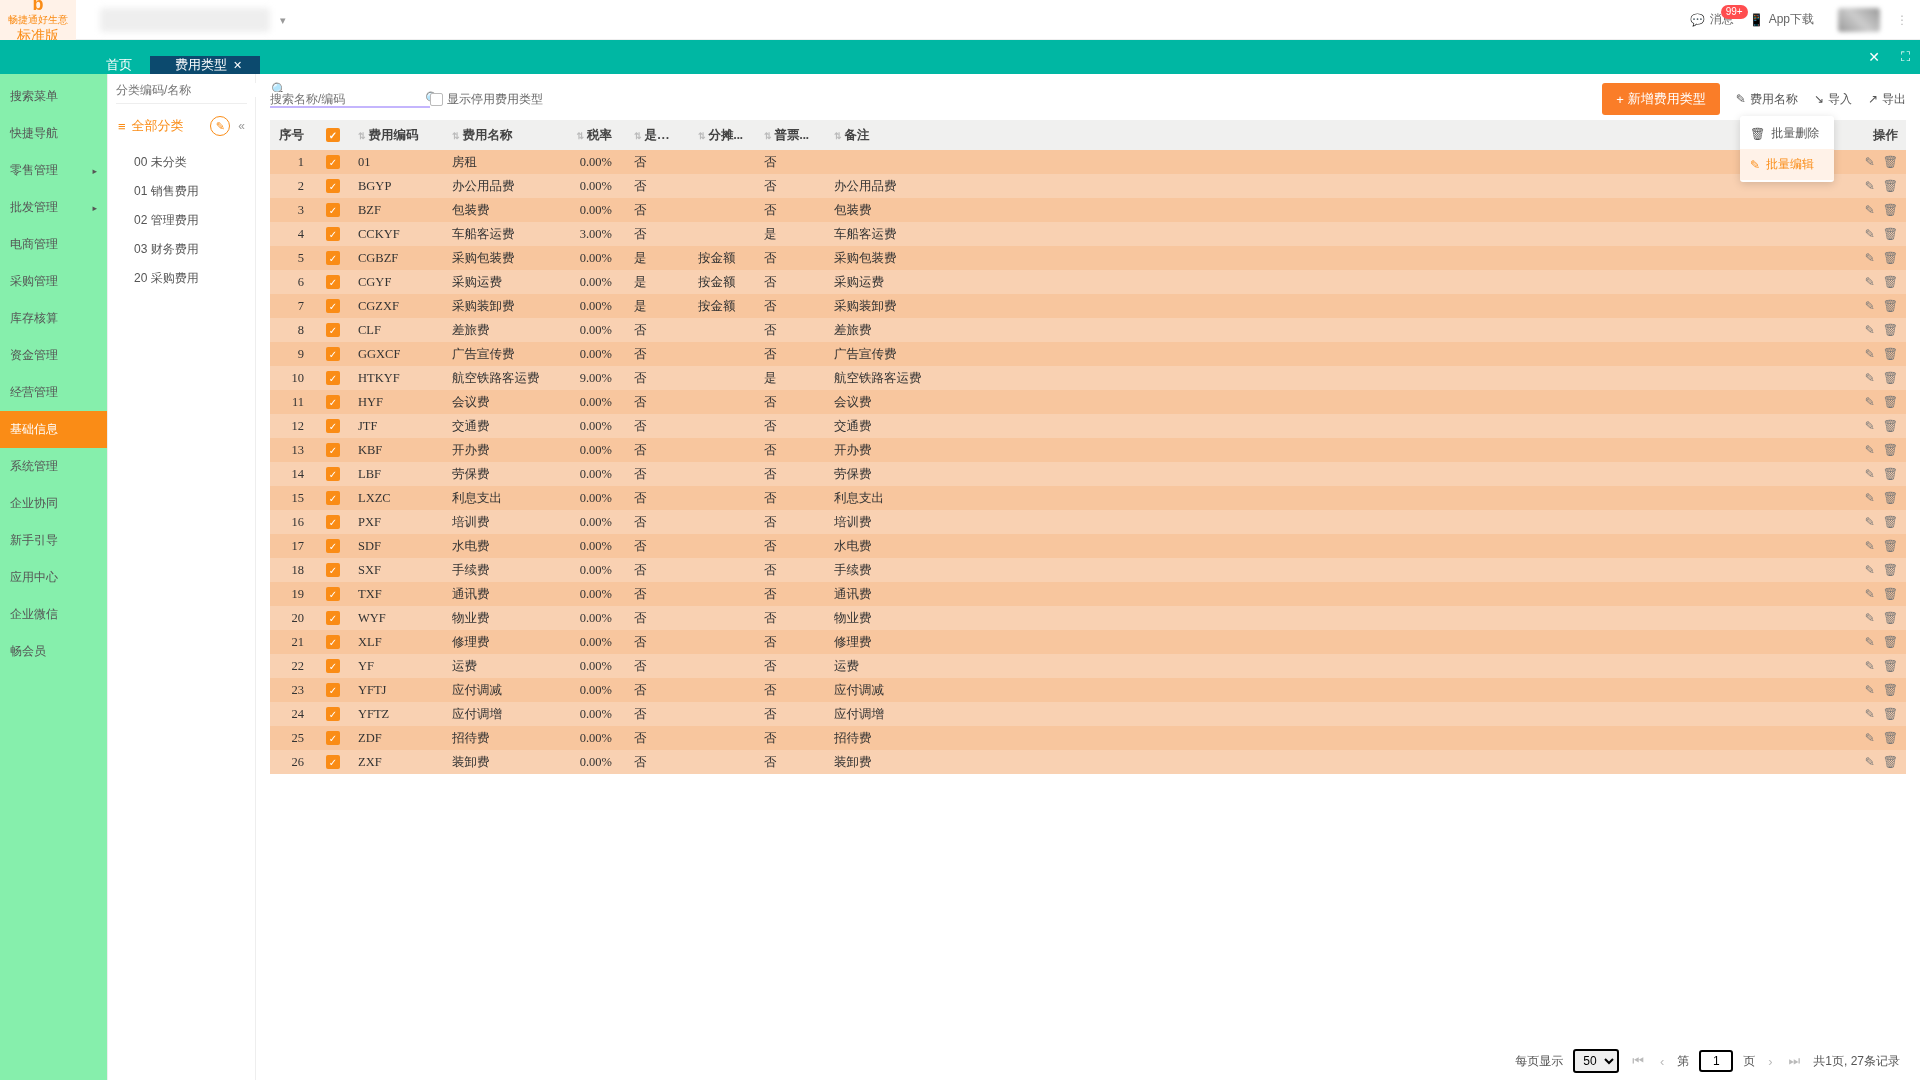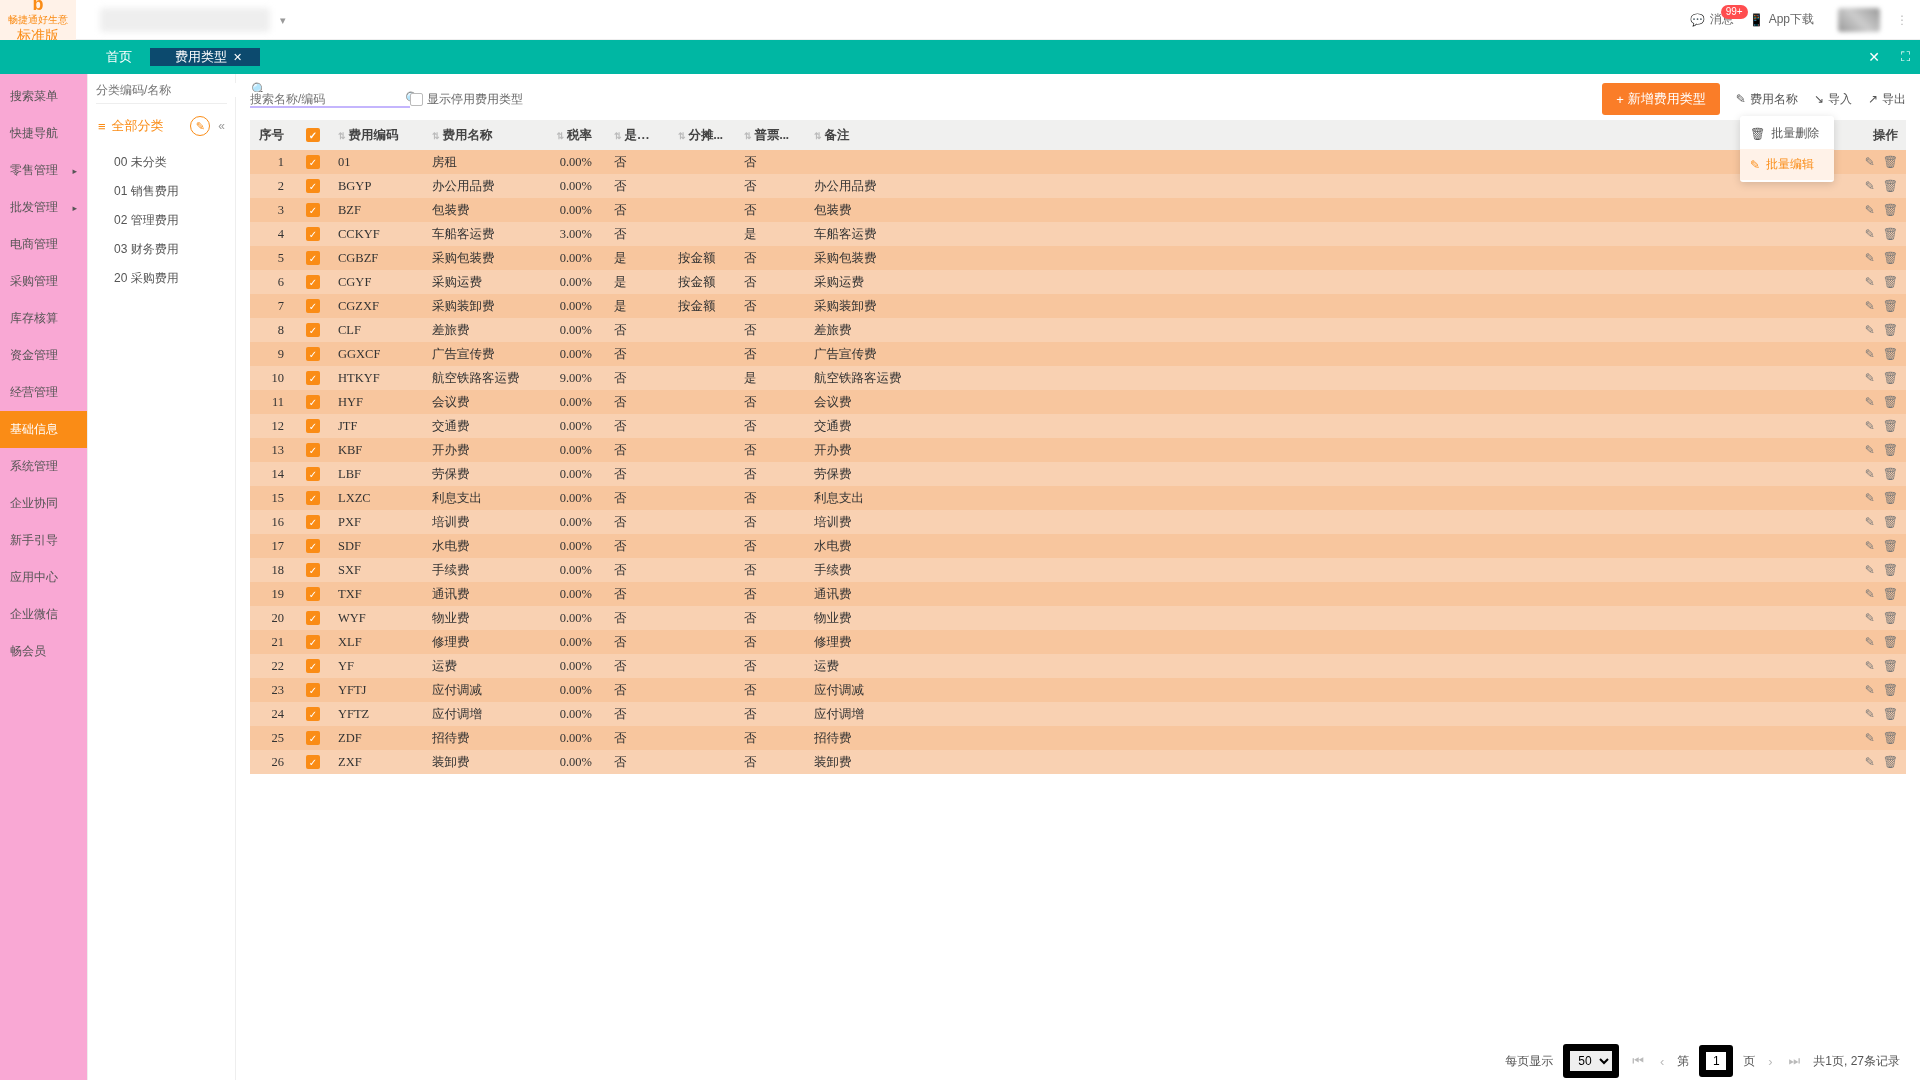--- a/index.html
+++ b/index.html
@@ -12,30 +12,30 @@
 .logo-sub { font-size: 14px; }
 .header-mid { flex: 1; }
 .header-actions { display: flex; align-items: center; gap: 16px; font-size: 12px; color: #666; }
 .header-link { display: flex; align-items: center; gap: 4px; cursor: pointer; position: relative; }
 .badge { position: absolute; top: -6px; right: -14px; background: #ff4d4f; color: #fff; border-radius: 8px; padding: 0 5px; font-size: 10px; line-height: 14px; }
 .avatar { width: 42px; height: 24px; background: linear-gradient(45deg,#999,#ccc 50%,#999); border-radius: 3px; margin-left: 8px; filter: blur(2px); }
 .top-company { position:absolute; left:100px; top:8px; width:170px; height:24px; filter: blur(3px); background:#eee; border-radius:3px; }
 .top-chevron { position:absolute; left:280px; top:14px; color:#999; font-size:11px; }
 
 
-.tabs-bar { height: 34px; background: #00b7a3; display: flex; align-items: center; padding-left: 88px; position: relative; }
+.tabs-bar { height: 34px; background: #00b7a3; display: flex; align-items: flex-end; padding-left: 88px; position: relative; }
 .tab { padding: 0 18px; display: flex; align-items: center; color: #fff; font-size: 13px; cursor: pointer; }
 .tab.active { background: #0c4a6e; padding-left: 25px; }
 .tab-close { margin-left: 6px; font-size: 11px; }
 .tab-x-right { position: absolute; right: 40px; top: 0; height: 34px; display: flex; align-items: center; color: #fff; cursor: pointer; font-size: 14px; }
 .tab-expand { position: absolute; right: 10px; top: 0; height: 34px; display: flex; align-items: center; color: #fff; cursor: pointer; font-size: 13px; }
 
 
 .workspace { position: absolute; top: 74px; bottom: 0; left: 0; right: 0; display: flex; }
-.left-nav { width: 88px; background: #f9a8d4; border-right: 1px solid #eee; overflow-y: auto; padding: 4px 0; }
+.left-nav { width: 108px; background: #86efac; border-right: 1px solid #eee; overflow-y: auto; padding: 4px 0; }
 .nav-item { padding: 10px 10px; font-size: 12px; color: #555; cursor: pointer; display: flex; align-items: center; justify-content: space-between; }
 .nav-item.active { background: #fa8c16; color: #fff; }
 .nav-caret { font-size: 9px; color: inherit; }
 
 .tree-panel { width: 148px; border-right: 1px solid #eee; padding: 8px 8px; }
 .tree-search { display: flex; align-items: center; border-bottom: 1px solid #eee; padding-bottom: 6px; margin-bottom: 6px; }
 .tree-search input { flex: 1; border: none; outline: none; font-size: 12px; color: #ef4444; }
 .tree-root { display: flex; align-items: center; justify-content: space-between; color: #fa8c16; font-size: 13px; padding: 6px 2px; margin-bottom: 6px; }
 .tree-root-left { display: flex; align-items: center; gap: 6px; }
 .tree-edit-ico { width: 20px; height: 20px; border: 1px solid #fa8c16; border-radius: 50%; display: flex; align-items: center; justify-content: center; color: #fa8c16; font-size: 11px; }
@@ -74,21 +74,21 @@
 .col-bool2 { width: 72px; padding-left: 10px; }
 .col-note {  }
 .col-ops { width: 72px; text-align: right; }
 .sort-ico { color: #bbb; font-size: 9px; margin-right: 3px; }
 .chkbox { width: 14px; height: 14px; background: #fa8c16; border-radius: 2px; display: inline-flex; align-items: center; justify-content: center; color: #fff; font-size: 10px; }
 .chkbox-empty { width: 13px; height: 13px; border: 1px solid #bbb; border-radius: 2px; display: inline-block; background: #fff; }
 .op-icon { color: #777; margin-left: 8px; cursor: pointer; font-size: 12px; }
 
 
 .pager { height: 30px; display: flex; align-items: center; justify-content: flex-end; gap: 10px; font-size: 12px; color: #555; padding: 4px 6px 0 0; }
-.pager select, .pager input { font-size: 12px; padding: 2px 4px; border: 7px solid #000000; border-radius: 3px; }
+.pager select, .pager input { font-size: 12px; padding: 2px 4px; border: 2px solid #000000; border-radius: 3px; }
 .pager input { width: 34px; text-align: center; }
 .pg-btn { color: #bbb; cursor: pointer; font-size: 13px; padding: 0 3px; }
 </style>
 </head>
 <body>
 
 <div class="top-header">
   <div class="logo-area">
     <span class="logo-icon">b</span>
     <span>畅捷通好生意</span>

